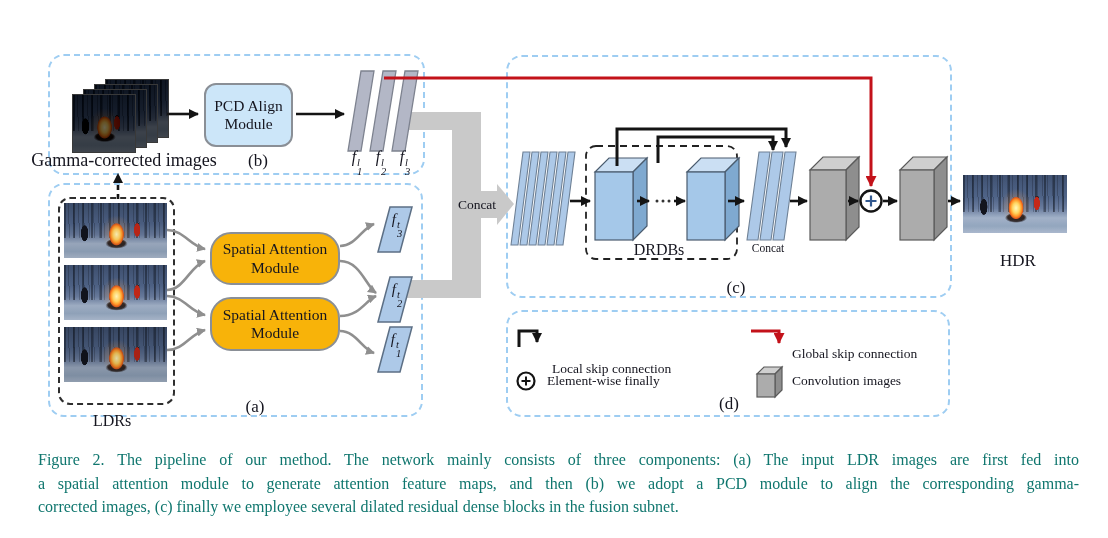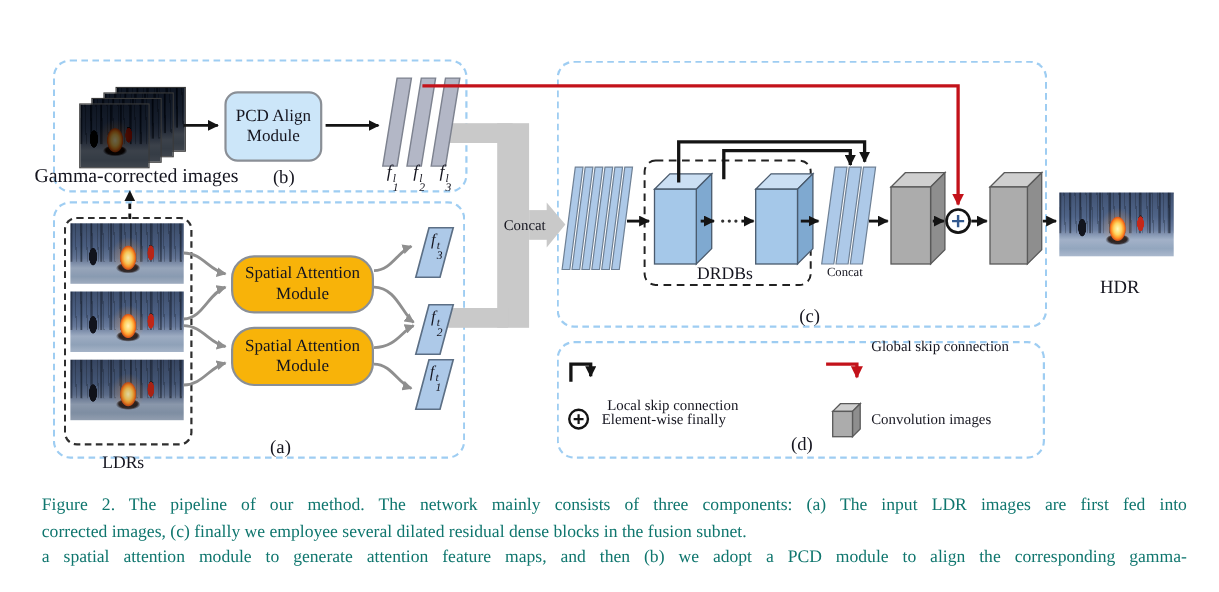--- a/index.html
+++ b/index.html
@@ -257,26 +257,26 @@
         <span>1</span>
       </span></div>
 
   <div class="lbl" style="left:477px;top:205px;font-size:13.5px;">Concat</div>
 
   <div class="lbl" style="left:659px;top:250px;font-size:16px;">DRDBs</div>
   <div class="lbl" style="left:768px;top:248px;font-size:11.5px;">Concat</div>
   <div class="lbl" style="left:736px;top:288px;font-size:17px;">(c)</div>
 
   <div class="llbl" style="left:552px;top:329px;margin-top:32px;">Local skip connection</div>
-  <div class="llbl" style="left:792px;top:307px;">Global skip connection</div>
+  <div class="llbl" style="left:792px;top:346px;">Global skip connection</div>
   <div class="llbl" style="left:547px;top:373px;">Element-wise finally</div>
   <div class="llbl" style="left:792px;top:373px;">Convolution images</div>
   <div class="lbl" style="left:729px;top:404px;font-size:17px;">(d)</div>
 
   <div class="lbl" style="left:1018px;top:245px;font-size:17px;margin-top:16px;">HDR</div>
 
   <div class="caption">
     <div class="cline j">Figure 2. The pipeline of our method. The network mainly consists of three components: (a) The input LDR images are first fed into</div>
+    <div class="cline j">a spatial attention module to generate attention feature maps, and then (b) we adopt a PCD module to align the corresponding gamma-</div>
     <div class="cline">corrected images, (c) finally we employee several dilated residual dense blocks in the fusion subnet.</div>
-    <div class="cline j">a spatial attention module to generate attention feature maps, and then (b) we adopt a PCD module to align the corresponding gamma-</div>
   </div>
 
 </div>
 
 </body></html>

